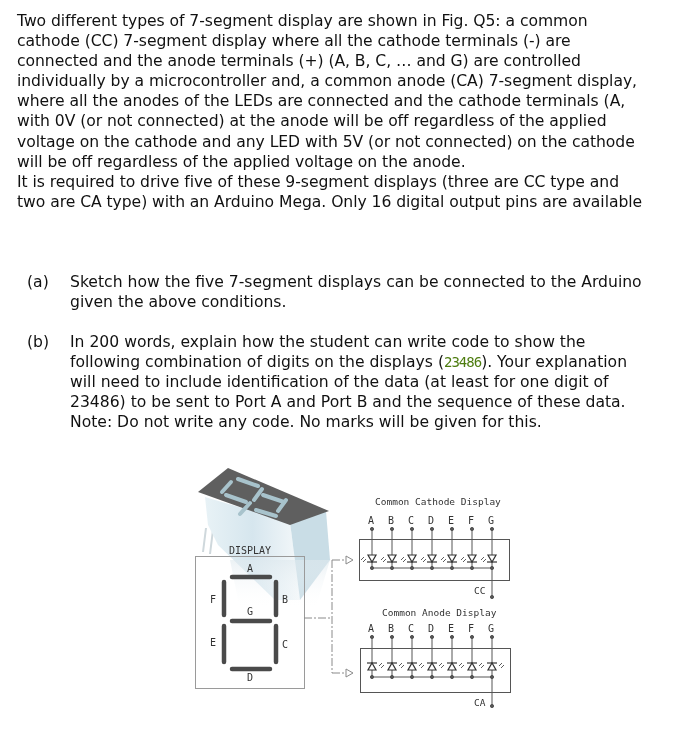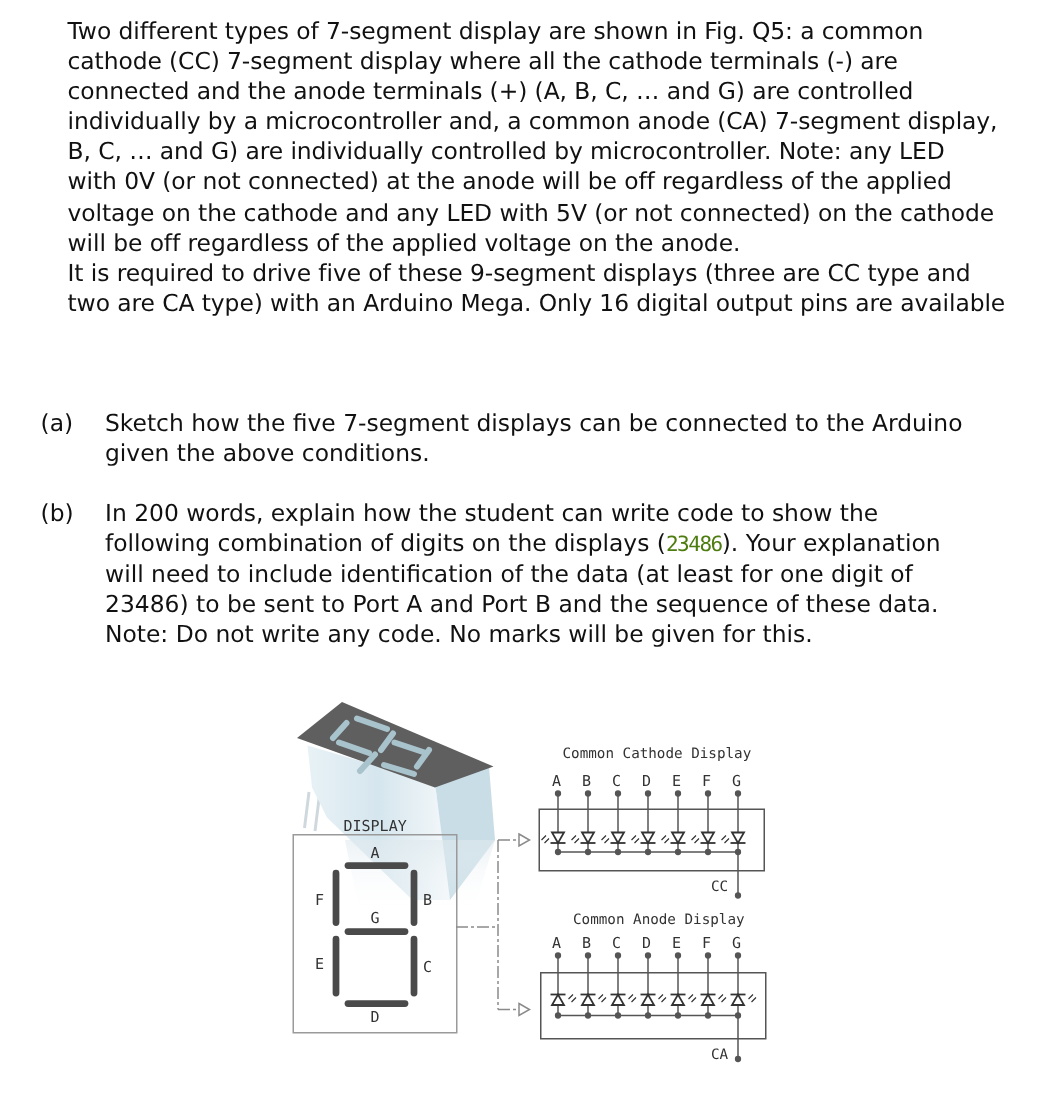--- a/index.html
+++ b/index.html
@@ -1,37 +1,37 @@
 <!DOCTYPE html>
 <html><head>
 <meta charset="utf-8">
 <style>
   html, body { margin:0; padding:0; background:#ffffff; }
   body { width:697px; height:737px; position:relative; overflow:hidden;
          font-family:"DejaVu Sans", sans-serif; color:#111; }
   .para { position:absolute; left:17px; top:11px; width:675px;
           font-size:15.6px; line-height:20.1px; letter-spacing:-0.05px; }
-  .para .line { display:block; white-space:nowrap;margin-left:28px; }
+  .para .line { display:block; white-space:nowrap; }
   .q { position:absolute; left:27px; font-size:15.6px; line-height:20.1px; }
   .q .tag { position:absolute; left:0; top:0; }
   .q .body { position:absolute; left:43px; top:0; width:630px; }
   .q .body .line { display:block; white-space:nowrap; }
   .seg-digits { color:#4d7c0f; font-family:"DejaVu Sans Mono", monospace; font-size:14px; letter-spacing:-1px; }
   .fig { position:absolute; left:0; top:0; width:697px; height:737px; pointer-events:none; }
   .fig * { pointer-events:auto; }
 </style>
 </head>
 <body>
 
 <div class="para">
   <span class="line">Two different types of 7-segment display are shown in Fig. Q5: a common</span>
   <span class="line">cathode (CC) 7-segment display where all the cathode terminals (-) are</span>
   <span class="line">connected and the anode terminals (+) (A, B, C, … and G) are controlled</span>
   <span class="line">individually by a microcontroller and, a common anode (CA) 7-segment display,</span>
-  <span class="line">B, C, … and G) are individually controlled by microcontroller. Note: any LED</span>
+  <span class="line">where all the anodes of the LEDs are connected and the cathode terminals (A,</span>
   <span class="line">with 0V (or not connected) at the anode will be off regardless of the applied</span>
   <span class="line">voltage on the cathode and any LED with 5V (or not connected) on the cathode</span>
   <span class="line">will be off regardless of the applied voltage on the anode.</span>
   <span class="line">It is required to drive five of these 9-segment displays (three are CC type and</span>
   <span class="line">two are CA type) with an Arduino Mega. Only 16 digital output pins are available</span>
 </div>
 
 <div class="q" style="top:272px;">
   <span class="tag">(a)</span>
   <div class="body">

